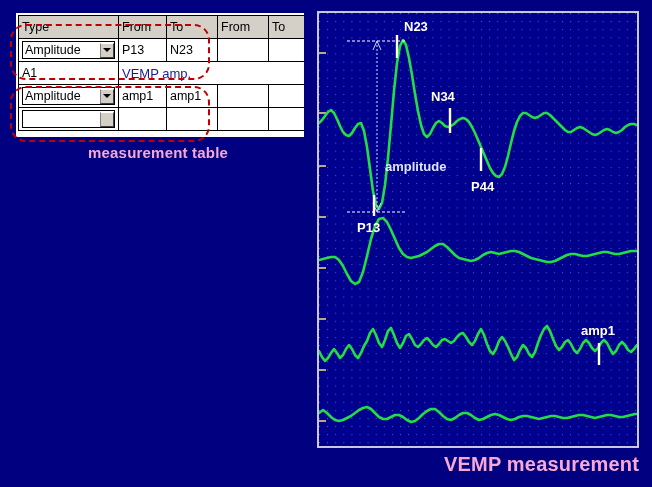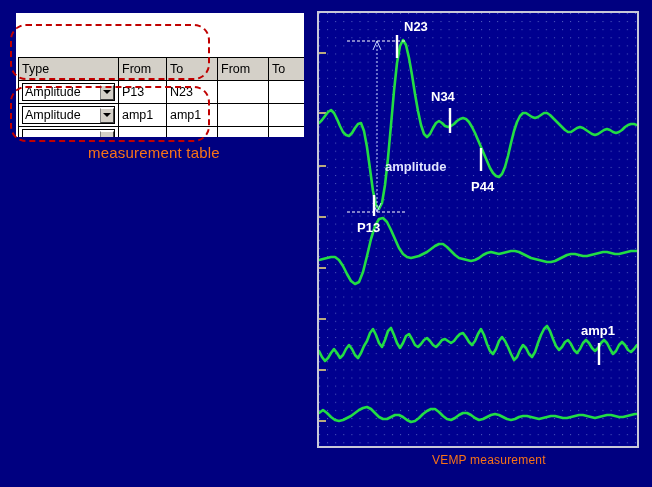--- a/index.html
+++ b/index.html
@@ -18,21 +18,20 @@
     border-left:2px solid #ffffff;
     box-sizing:border-box;
     overflow:hidden;
   }
   table.meas{
     border-collapse:collapse;
     width:288px;
     table-layout:fixed;
     font-size:12.5px;
     color:#000000;
-    margin-top:42px;
   }
   table.meas th, table.meas td{
     border:1px solid #000000;
     padding:0 3px;
     height:22px;
     background:#ffffff;
     font-weight:normal;
     text-align:left;
     white-space:nowrap;
     overflow:hidden;
@@ -84,28 +83,28 @@
   .redring{
     position:absolute;
     border:2px dashed #c00000;
     border-radius:16px;
     pointer-events:none;
   }
   #ring1{left:10px;top:24px;width:196px;height:52px;}
   #ring2{left:10px;top:86px;width:196px;height:52px;}
   .caption{
     position:absolute;
-    color:#f97316;
-    font-weight:normal;
+    color:#f9a8d4;
+    font-weight:bold;
     font-size:15px;
     letter-spacing:0.2px;
     white-space:nowrap;
   }
   #table-caption{left:88px;top:144px;}
-  #chart-caption{left:432px;top:453px;font-size:12px;}
+  #chart-caption{left:444px;top:453px;font-size:20px;}
   
   #chart-panel{
     position:absolute;left:317px;top:11px;width:322px;height:437px;
     background:#00008f;
     border:2px solid #c8c8d8;
     box-sizing:border-box;
   }
   #chart-svg{display:block;width:318px;height:433px;}
   .lbl{
     fill:#ffffff;font-family:"Liberation Sans",sans-serif;
@@ -142,20 +141,25 @@
               </span>
           </div>
         </td>
         <td>P13</td>
         <td>N23</td>
         <td></td>
         <td></td>
 
       </tr>
 
+      <tr>
+        <td class="idcell">A1</td>
+        <td class="bluelabel" colspan="4">VEMP amp.</td>
+
+      </tr>
 
       <tr>
         <td>
           <div class="combo">
             <span class="ctext">Amplitude</span>
             <span class="cbtn">
                 <i class="arrow-dn"></i>
               </span>
           </div>
         </td>

